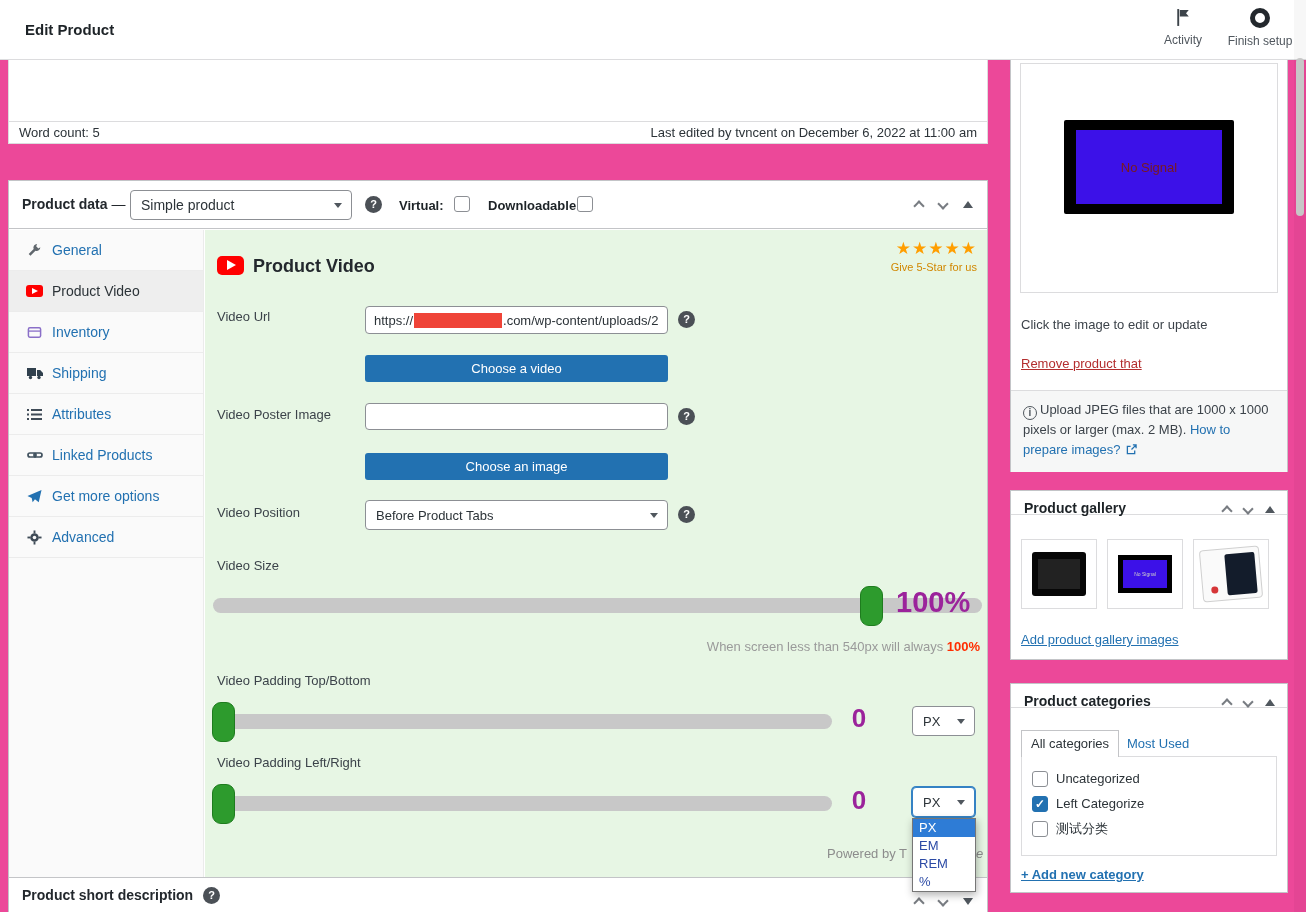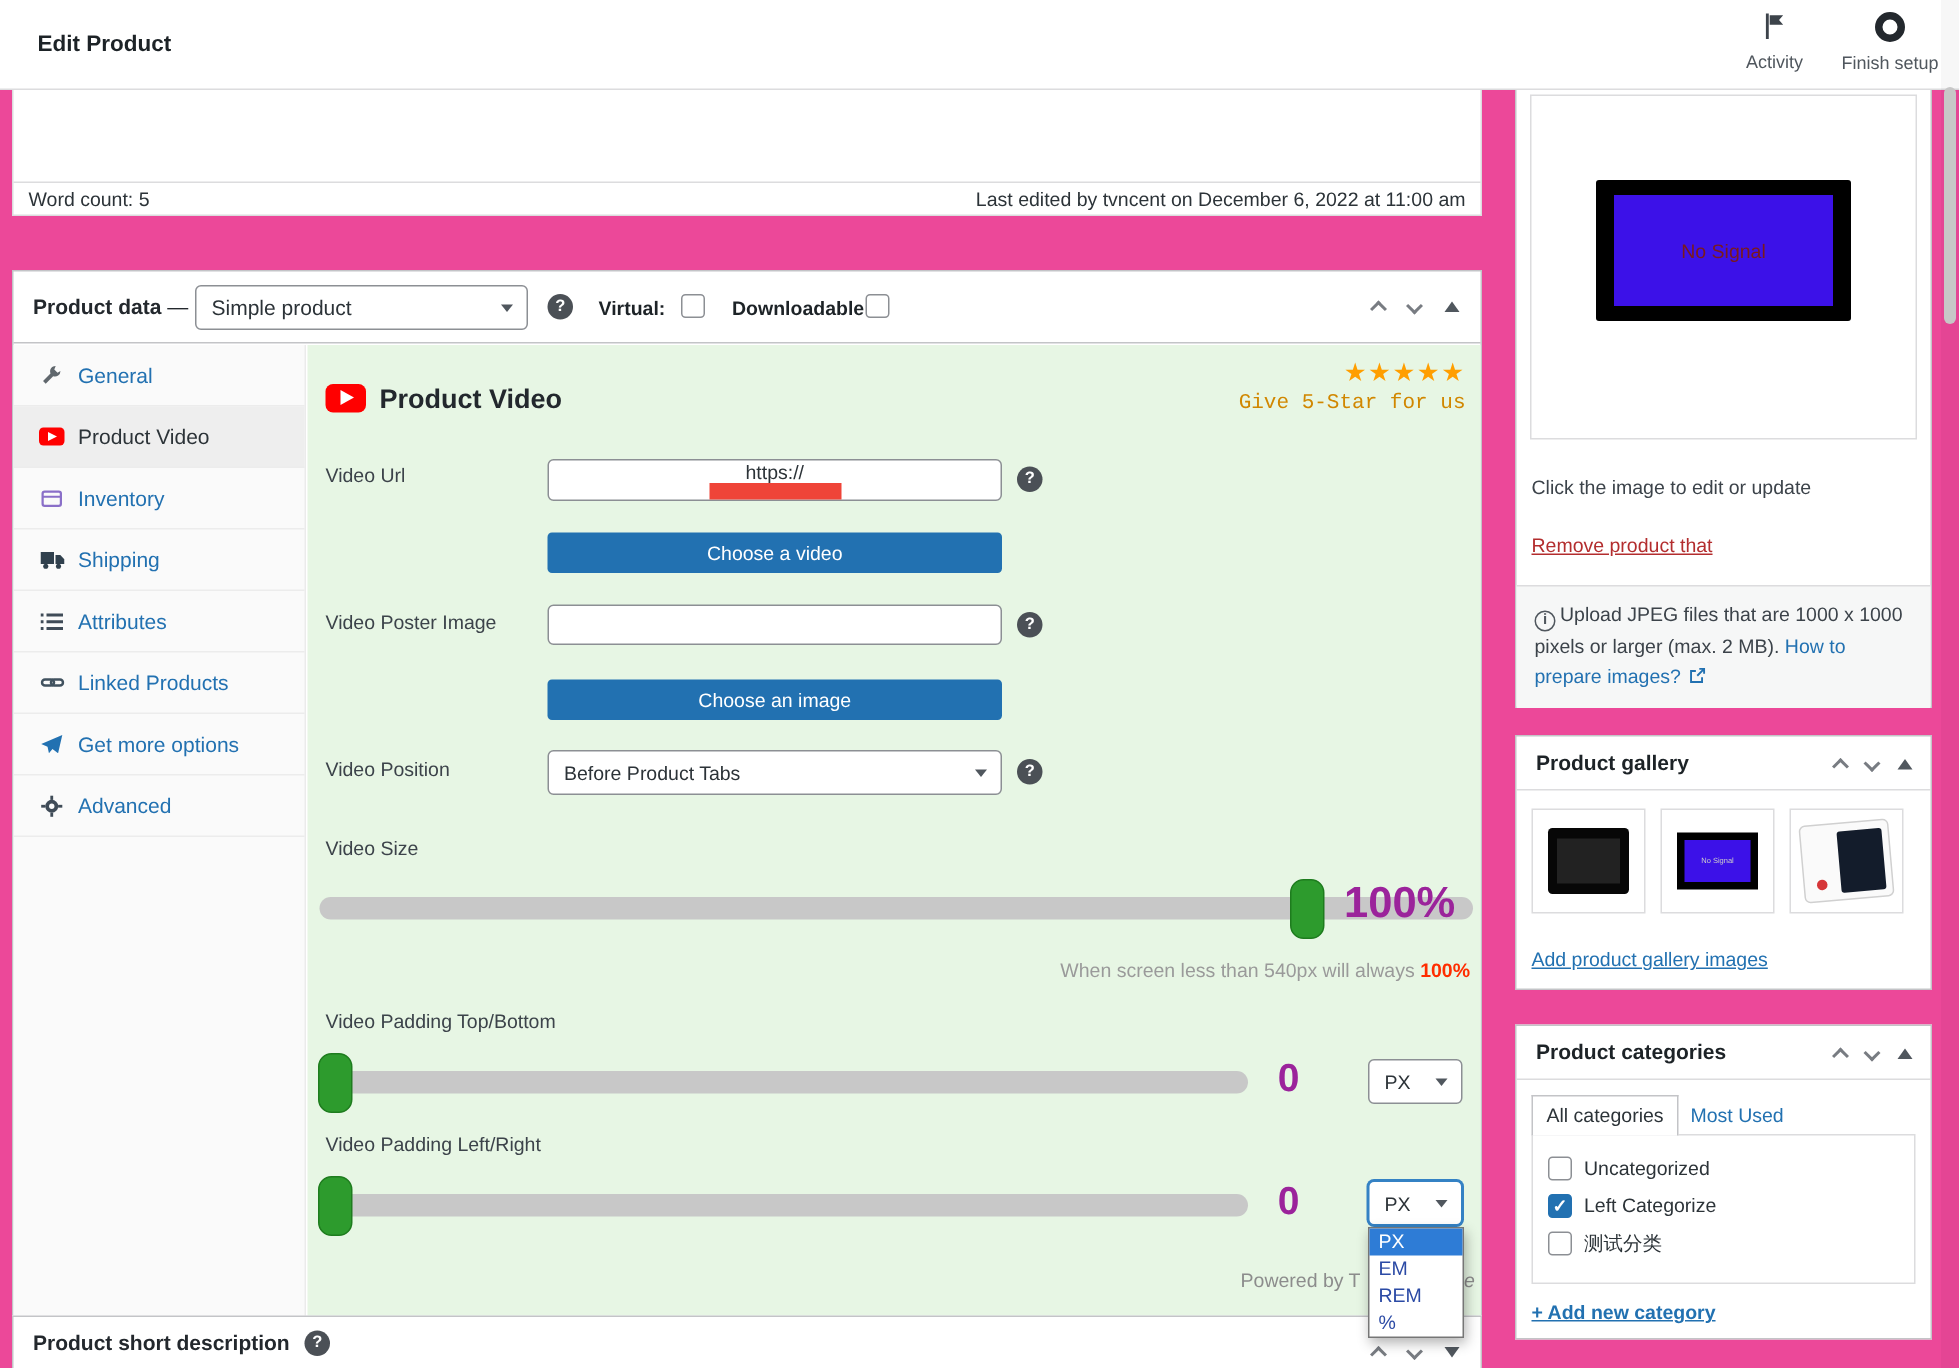--- a/index.html
+++ b/index.html
@@ -56,23 +56,23 @@
   .yt::after { content:""; position:absolute; left:10px; top:4px; border-left:9px solid #fff;
                border-top:5.5px solid transparent; border-bottom:5.5px solid transparent; }
   .yt-sm { position:relative; width:17px; height:12px; background:#f00; border-radius:3px; }
   .yt-sm::after { content:""; position:absolute; left:6px; top:2.5px; border-left:6px solid #fff;
                   border-top:3.5px solid transparent; border-bottom:3.5px solid transparent; }
 
   
   .vp { position:absolute; left:196px; top:49px; right:0; bottom:0; background:#e7f6e4; }
   .vp-title { position:absolute; left:48px; top:26px; font-size:18px; font-weight:700; color:#23282d; }
   .stars { position:absolute; right:10px; top:8px; color:#ff9e00; font-size:17px; letter-spacing:1px; cursor:pointer; }
-  .stars-cap { position:absolute; right:10px; top:31px; font-size:14px; color:#d18700;font-family:Liberation Mono, monospace; }
+  .stars-cap { position:absolute; right:10px; top:31px; font-size:11px; color:#d18700; }
   .vp-input { position:absolute; width:303px; height:28px; background:#fff; border:1px solid #8c8f94; border-radius:4px;
-              font-size:13px; color:#2c3338; padding:0 8px; display:flex; align-items:center; overflow:hidden; white-space:nowrap;flex-direction:column; }
+              font-size:13px; color:#2c3338; padding:0 8px; display:flex; align-items:center; overflow:hidden; white-space:nowrap; }
   .redact { display:inline-block; width:88px; height:15px; background:#ef4438; margin:0 1px; flex:none; }
   .btn { position:absolute; width:303px; height:27px; background:#2271b1; color:#fff; font-size:13px; border-radius:3px;
          display:flex; align-items:center; justify-content:center; cursor:pointer; }
   .track { position:absolute; height:15px; border-radius:8px; background:#c8c8c8; cursor:pointer; }
   .handle { position:absolute; width:23px; height:40px; border-radius:9px; background:#2d9b2d; border:1px solid #1e7c1e; cursor:grab; }
   .bigval { position:absolute; font-weight:700; color:#9b239b; }
   .vp-note { position:absolute; right:7px; top:409px; font-size:13px; color:#9a9a9a; }
   .vp-note b { color:#ff2d00; font-weight:700; }
   .unit-select { position:absolute; width:63px; height:30px; background:#fff; border:1px solid #8c8f94; border-radius:4px;
                  font-size:13px; color:#2c3338; padding:0 18px 0 10px; display:flex; align-items:center; cursor:pointer; }
@@ -94,21 +94,21 @@
   .tv { position:absolute; left:43px; top:56px; width:170px; height:94px; background:#000; border-radius:2px;
         display:flex; align-items:center; justify-content:center; }
   .tv-screen { width:146px; height:74px; background:#3c11e8; display:flex; align-items:center; justify-content:center;
                color:#7a1b1b; font-size:13px; }
   .note-box { position:absolute; left:0; right:0; top:330px; height:82px; background:#f6f7f7; border-top:1px solid #dcdcde;
               padding:9px 12px; font-size:13px; line-height:20px; color:#3c434a; }
   .circ-i { display:inline-block; width:14px; height:14px; border:1.5px solid #50575e; border-radius:50%;
             text-align:center; font-size:10px; line-height:11px; font-weight:700; color:#50575e; vertical-align:-2px; margin-right:3px; }
 
   .panel-gallery { left:1010px; top:490px; width:278px; height:170px; }
-  .side-hdr { position:absolute; left:0; right:0; top:0; height:36px; border-bottom:1px solid #dcdcde; }
+  .side-hdr { position:absolute; left:0; right:0; top:0; height:24px; border-bottom:1px solid #dcdcde; }
   .side-title { position:absolute; left:13px; top:9px; font-size:14px; font-weight:700; color:#1d2327; }
   .side-controls { position:absolute; right:12px; top:12px; display:flex; gap:13px; align-items:center; }
   .thumb { position:absolute; top:48px; width:76px; height:70px; background:#fff; border:1px solid #dcdcde;
            display:flex; align-items:center; justify-content:center; cursor:pointer; }
   .t-tv1 { width:54px; height:44px; background:#070707; border-radius:3px; display:flex; align-items:center; justify-content:center; }
   .t-tv1 > div { width:42px; height:30px; background:#222; }
   .t-tv2 { width:54px; height:38px; background:#000; display:flex; align-items:center; justify-content:center; }
   .t-tv2 > div { width:44px; height:28px; background:#3c11e8; color:#ccc; font-size:5px; display:flex; align-items:center; justify-content:center; }
   .t-dev { position:relative; width:60px; height:52px; background:#fafafa; border:1px solid #d0d0d0; border-radius:4px; transform:rotate(-5deg); }
   .t-dev-screen { position:absolute; right:4px; top:5px; width:30px; height:41px; background:#131c2b; border-radius:2px; }

